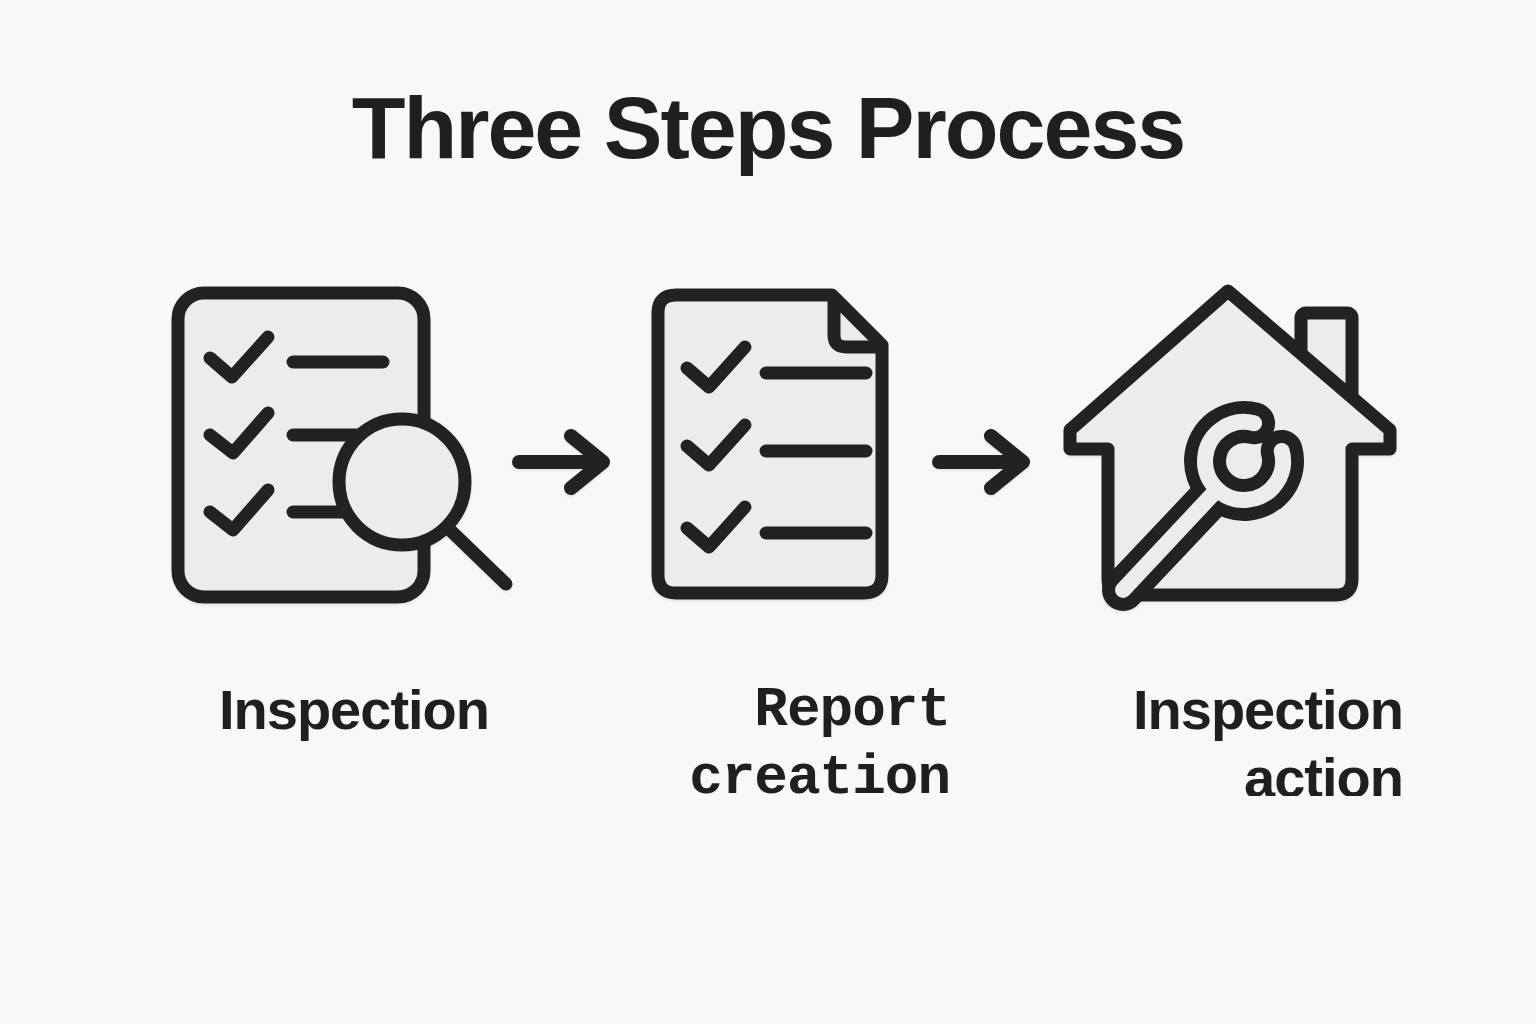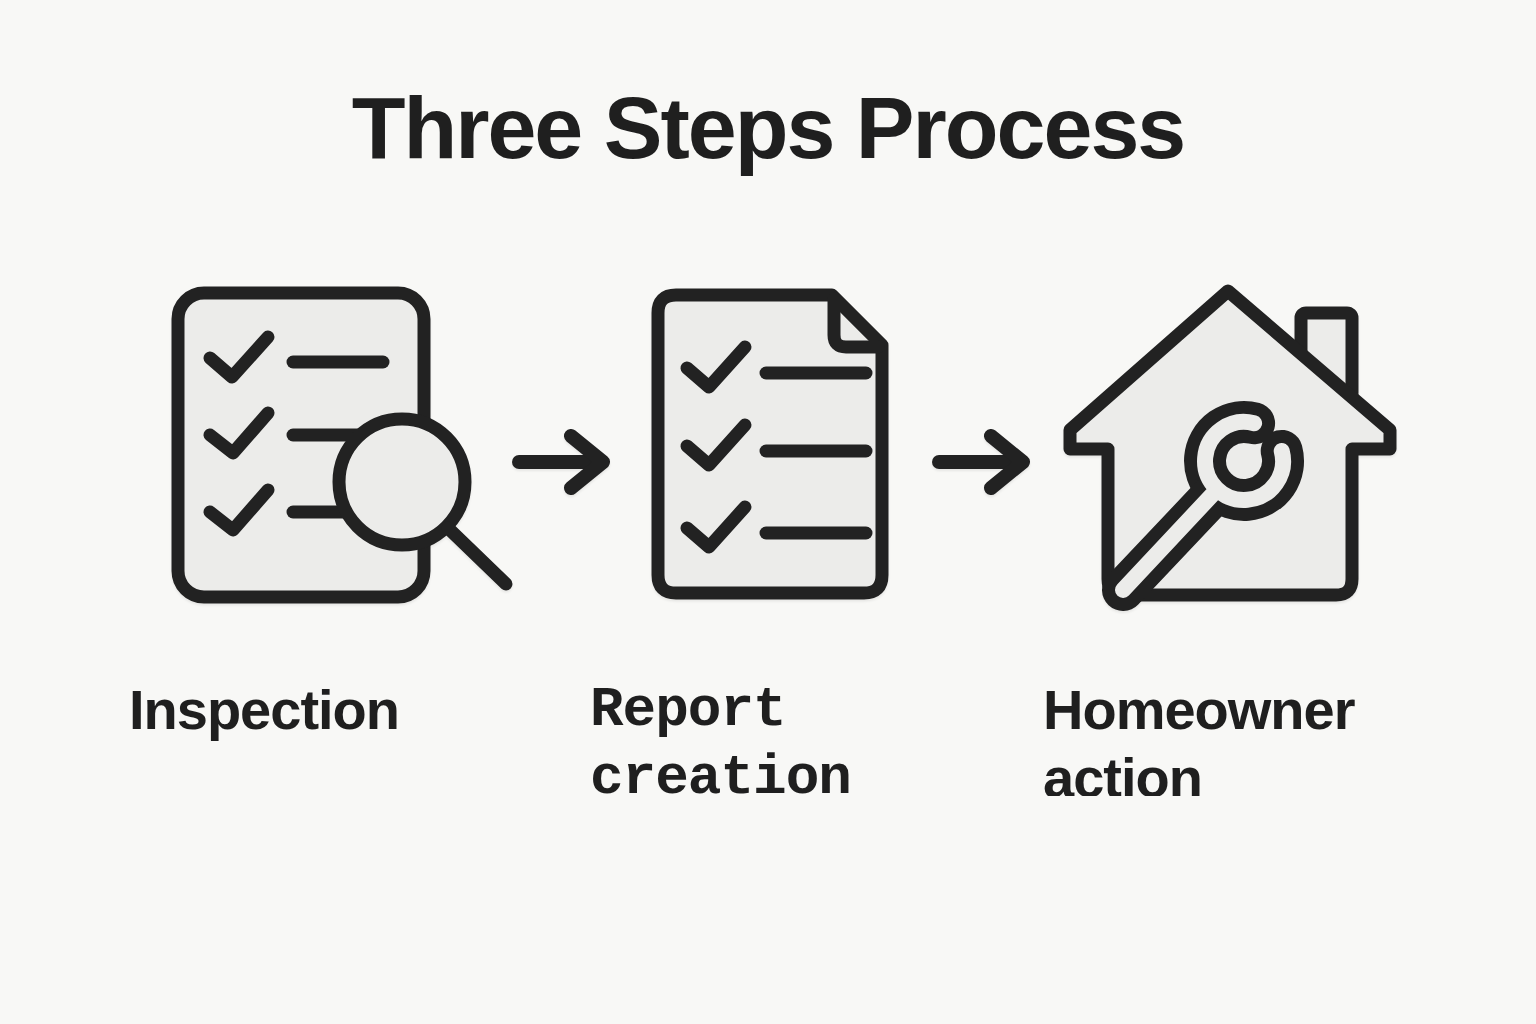--- a/index.html
+++ b/index.html
@@ -72,21 +72,21 @@
     fill: none;
     stroke: currentColor;
     stroke-width: 14;
     stroke-linecap: round;
     stroke-linejoin: round;
   }
   .step-label {
     position: absolute;
     top: 676px;
     width: 360px;
-    text-align: left;
+    text-align: right;
     font-size: 56px;
     line-height: 1.22;
     font-weight: 700;
     letter-spacing: -1px;
     color: var(--text, #1f1f1f);
   }
   .label-1 { left: 129px; }
   .label-2 { left: 590px; font-family: Liberation Mono, monospace; }
   .label-3 { left: 1043px; }
 </style>
@@ -136,15 +136,15 @@
     <g>
       <path class="wrench-black" d="M 221.7 167.9 A 39 39 0 1 1 194.1 140.3"></path>
       <line class="wrench-black" x1="63" y1="307" x2="150" y2="215"></line>
       <path class="wrench-light" d="M 221.7 167.9 A 39 39 0 1 1 194.1 140.3"></path>
       <line class="wrench-light" x1="63" y1="307" x2="152" y2="212"></line>
     </g>
   </svg>
 
   <div class="step-label label-1">Inspection</div>
   <div class="step-label label-2">Report creation</div>
-  <div class="step-label label-3">Homeowner action</div>
+  <div class="step-label label-3">Inspection action</div>
 
 </div>
 
 </body></html>

